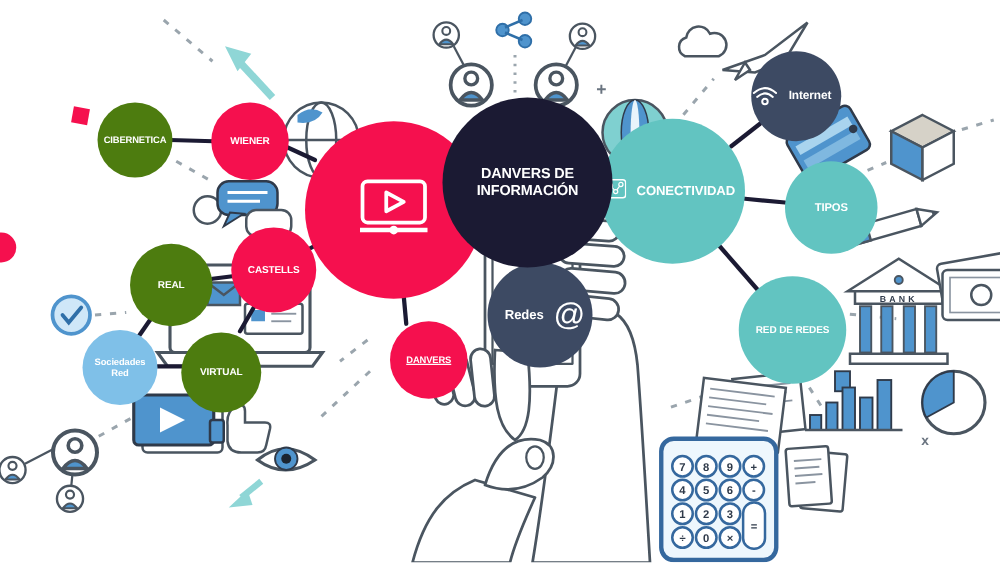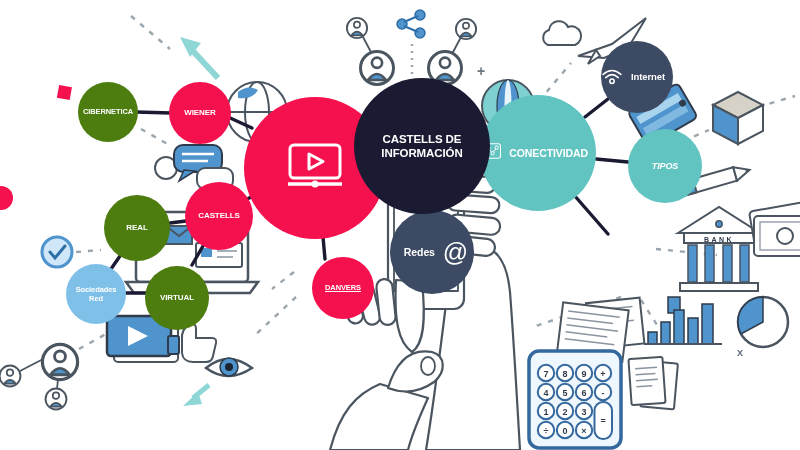--- a/index.html
+++ b/index.html
@@ -331,36 +331,39 @@
   </svg>
   <span class="nlabel">CONECTIVIDAD</span>
 </div>
 
 <div class="node slate" style="left:390px;top:210px;width:84px;height:84px;font-size:10.5px;">
   <span class="nlabel">Redes</span>
   <span class="at-glyph">@</span>
 </div>
 
 <div class="node navy" style="left:354px;top:78px;width:136px;height:136px;font-size:11.5px;">
-  <span class="nlabel" style="padding:0 16px;">CASTELLS DE INFORMACIÓN</span>
+  <span class="nlabel" style="padding:0 16px;">DANVERS DE INFORMACIÓN</span>
 </div>
 
 <div class="node slate" style="left:601px;top:41px;width:72px;height:72px;font-size:9.5px;">
   <svg class="icn" style="margin-bottom:2px;" width="42" height="32" viewBox="0 0 42 32">
     <path d="M4,13 Q21,-2 38,13" fill="none" stroke="#fff" stroke-width="3" stroke-linecap="round"></path>
     <path d="M9,19 Q21,8 33,19" fill="none" stroke="#fff" stroke-width="3" stroke-linecap="round"></path>
     <circle cx="21" cy="26" r="4.2" fill="none" stroke="#fff" stroke-width="3"></circle>
   </svg>
   <span class="nlabel">Internet</span>
 </div>
 
-<div class="node teal" style="left:628px;top:129px;width:74px;height:74px;font-size:9px;font-style:italic;">
+<div class="node teal" style="left:628px;top:129px;width:74px;height:74px;font-size:9px;">
   <span class="nlabel">TIPOS</span>
 </div>
 
+<div class="node teal" style="left:591px;top:221px;width:86px;height:86px;font-size:8px;">
+  <span class="nlabel">RED DE REDES</span>
+</div>
 
 <div class="node indigo" style="left:78px;top:82px;width:60px;height:60px;font-size:7.5px;">
   <span class="nlabel" style="padding:0 3px;">CIBERNETICA</span>
 </div>
 
 <div class="node crimson" style="left:169px;top:82px;width:62px;height:62px;font-size:8px;">
   <span class="nlabel">WIENER</span>
 </div>
 
 <div class="node indigo" style="left:104px;top:195px;width:66px;height:66px;font-size:8px;">

